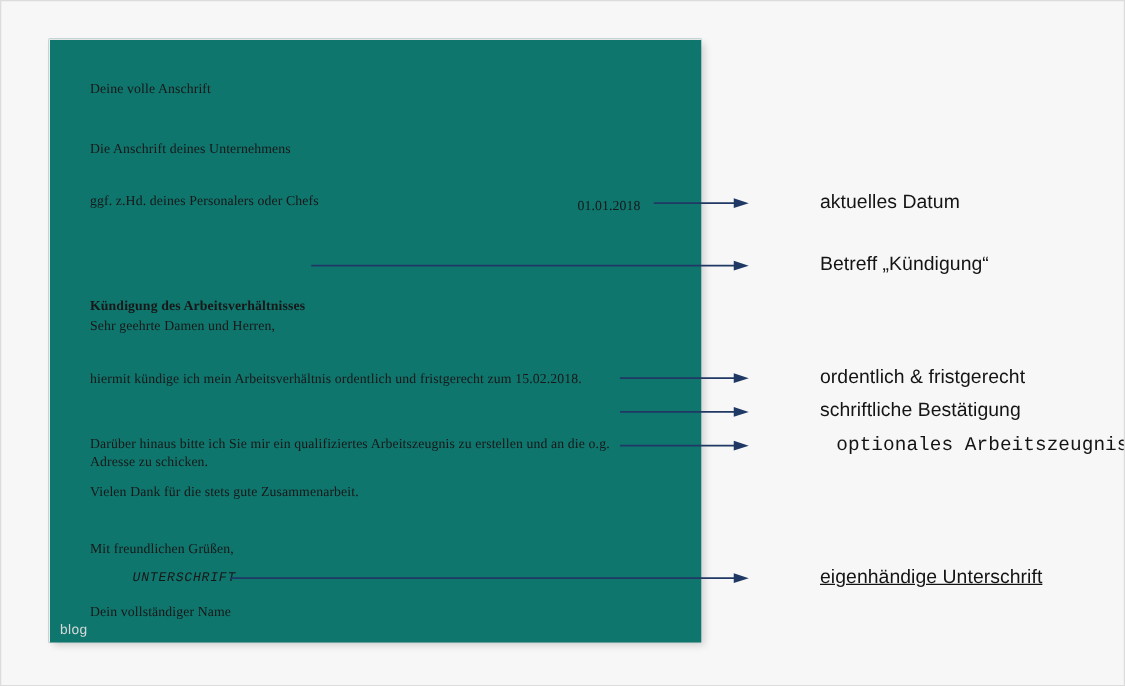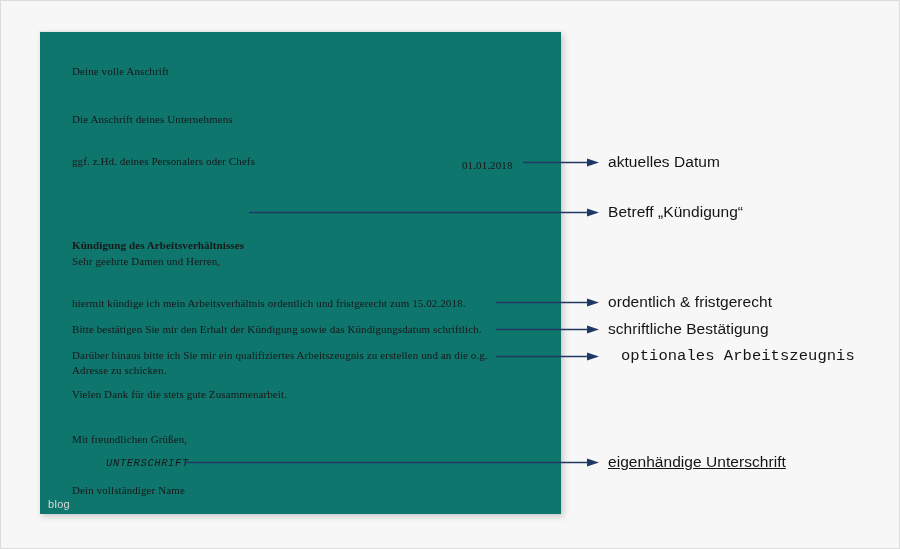--- a/index.html
+++ b/index.html
@@ -68,20 +68,21 @@
   }
 
   
   .anno-label {
     position: absolute;
     font-family: "Liberation Sans", sans-serif;
     font-size: 15.5px;
     color: #141414;
     white-space: nowrap;
     letter-spacing: 0.05px;
+    margin-left: 48px;
   }
   .arrow {
     position: absolute;
     height: 9px;
     pointer-events: none;
   }
   .arrow svg { display: block; overflow: visible; }
 </style>
 </head>
 <body>
@@ -97,21 +98,20 @@
     <div class="letter-text" style="left:32px; top:85px;margin-top:37px;">ggf. z.Hd. deines Personalers oder Chefs</div>
 
     <div class="letter-text" style="left:422px; top:126px;">01.01.2018</div>
 
     <div class="letter-text bold" style="left:32px; top:172px;">Kündigung des Arbeitsverhältnisses</div>
 
     <div class="letter-text" style="left:32px; top:222px;">Sehr geehrte Damen und Herren,</div>
 
     <div class="letter-text" style="left:32px; top:264px;">hiermit kündige ich mein Arbeitsverhältnis ordentlich und fristgerecht zum 15.02.2018.</div>
 
-    <div class="letter-text" style="left:32px; top:290px;">Bitte bestätigen Sie mir den Erhalt der Kündigung sowie das Kündigungsdatum schriftlich.</div>
 
     <div class="letter-text" style="left:32px; top:316px;">Darüber hinaus bitte ich Sie mir ein qualifiziertes Arbeitszeugnis zu erstellen und an die o.g.
 Adresse zu schicken.</div>
 
     <div class="letter-text" style="left:32px; top:355px;">Vielen Dank für die stets gute Zusammenarbeit.</div>
 
     <div class="letter-text" style="left:32px; top:400px;">Mit freundlichen Grüßen,</div>
 
     <div class="sig" style="left:32px; top:425px;margin-left:34px;">UNTERSCHRIFT</div>
 

